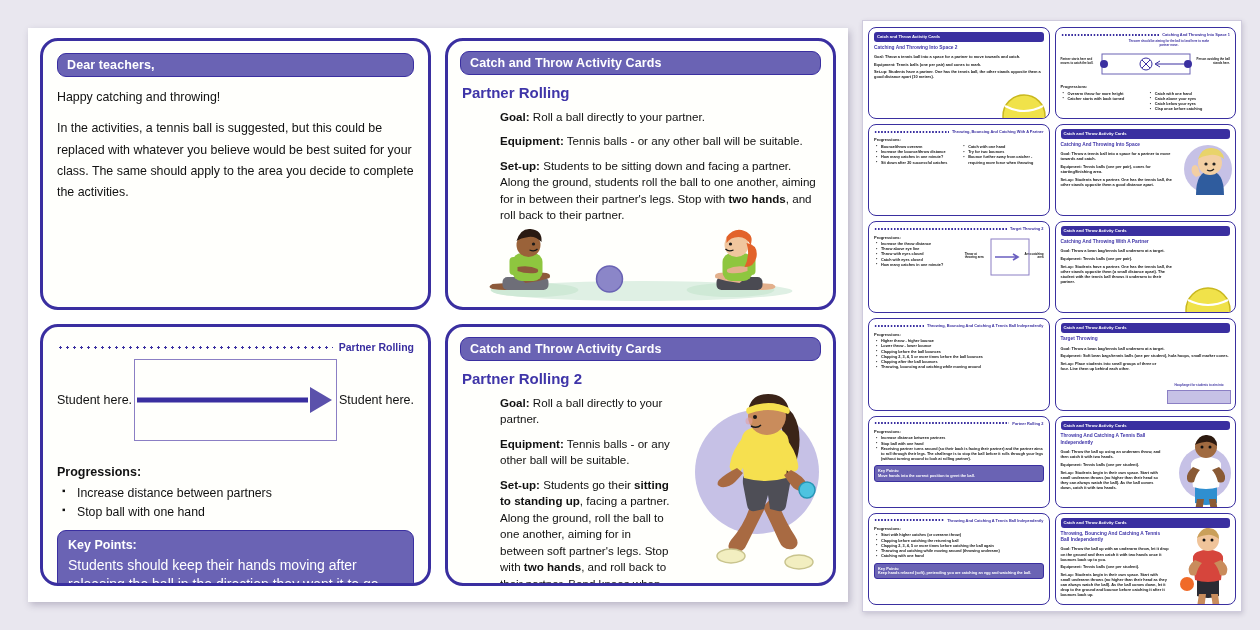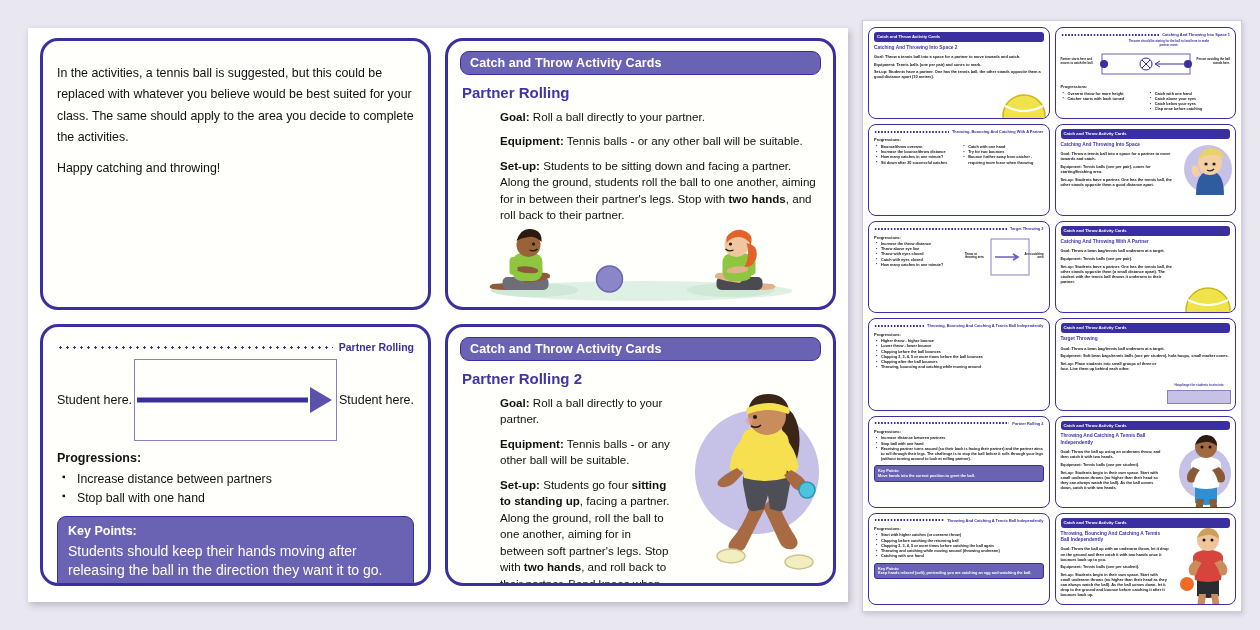--- a/index.html
+++ b/index.html
@@ -76,21 +76,21 @@
     flex: 1; height: 3px;
     background-image: radial-gradient(circle, #3a2fa0 1.2px, transparent 1.3px);
     background-size: 7px 3px;
     background-repeat: repeat-x;
   }
   .dotline .dots-label {
     color: #3a2fa0; font-weight: bold; font-size: 10.5px; white-space: nowrap;
   }
 
   .diagram-row {
-    display: flex; align-items: center; margin: 4px 0 10px 0;
+    display: flex; align-items: center; margin: 4px 0 24px 0;
   }
   .diagram-row .side-lbl { font-size: 12.5px; color: #111; white-space: nowrap; }
   .diagram-box {
     flex: 1; height: 82px; border: 1.5px solid #8b7fc4;
     position: relative; margin: 0 2px;
   }
   .arrow-shaft {
     position: absolute; left: 2px; top: 50%; transform: translateY(-50%);
     height: 5px; width: calc(100% - 30px); background: #3a2fa0;
   }
@@ -179,23 +179,24 @@
 </style>
 </head>
 <body>
 
 <div class="stage">
 
   <div class="preview-page">
     <div class="card-grid">
 
       <div class="card inner-pad">
+        <div class="banner">Dear teachers,</div>
         <div style="height:10px"></div>
+        <div class="big-p">Happy catching and throwing!</div>
         <div class="big-p">In the activities, a tennis ball is suggested, but this could be replaced with whatever you believe would be best suited for your class. The same should apply to the area you decide to complete the activities.</div>
-        <div class="big-p">Happy catching and throwing!</div>
 
       </div>
 
       <div class="card">
         <div class="banner">Catch and Throw Activity Cards</div>
         <div class="card-title">Partner Rolling</div>
         <div class="body-p">
           <b>Goal:</b><span> Roll a ball directly to your partner.</span>
         </div>
         <div class="body-p">
@@ -267,21 +268,21 @@
         <div class="banner">Catch and Throw Activity Cards</div>
         <div class="card-title">Partner Rolling 2</div>
         <div style="width:215px">
           <div class="body-p">
             <b>Goal:</b><span> Roll a ball directly to your partner.</span>
           </div>
           <div class="body-p">
             <b>Equipment:</b><span> Tennis balls - or any other ball will be suitable.</span>
           </div>
           <div class="body-p">
-            <b>Set-up:</b><span> Students go four </span><b>sitting to standing up</b><span>, facing a partner. Along the ground, roll the ball to one another, aiming for in between soft partner's legs. Stop with </span><b>two hands</b><span>, and roll back to their partner. Bend knees when rolling along the ground.</span>
+            <b>Set-up:</b><span> Students go their </span><b>sitting to standing up</b><span>, facing a partner. Along the ground, roll the ball to one another, aiming for in between soft partner's legs. Stop with </span><b>two hands</b><span>, and roll back to their partner. Bend knees when rolling along the ground.</span>
           </div>
         </div>
 
         <div class="illus" style="right:2px; bottom:2px; width:140px; height:195px;">
           <svg width="140" height="195" viewBox="0 0 140 195">
             <circle cx="66" cy="86" r="62" fill="#c6c1e6"></circle>
 
             <path d="M58 20 q28 -14 44 8 q12 20 2 52 q-4 14 -14 12 q8 -30 0 -52 q-8 -18 -32 -20 z" fill="#3b2418"></path>
 
             <path d="M62 110 q-6 26 -22 44 q-6 8 2 12 q10 2 14 -8 q10 -20 18 -36 z" fill="#a86a42"></path>

